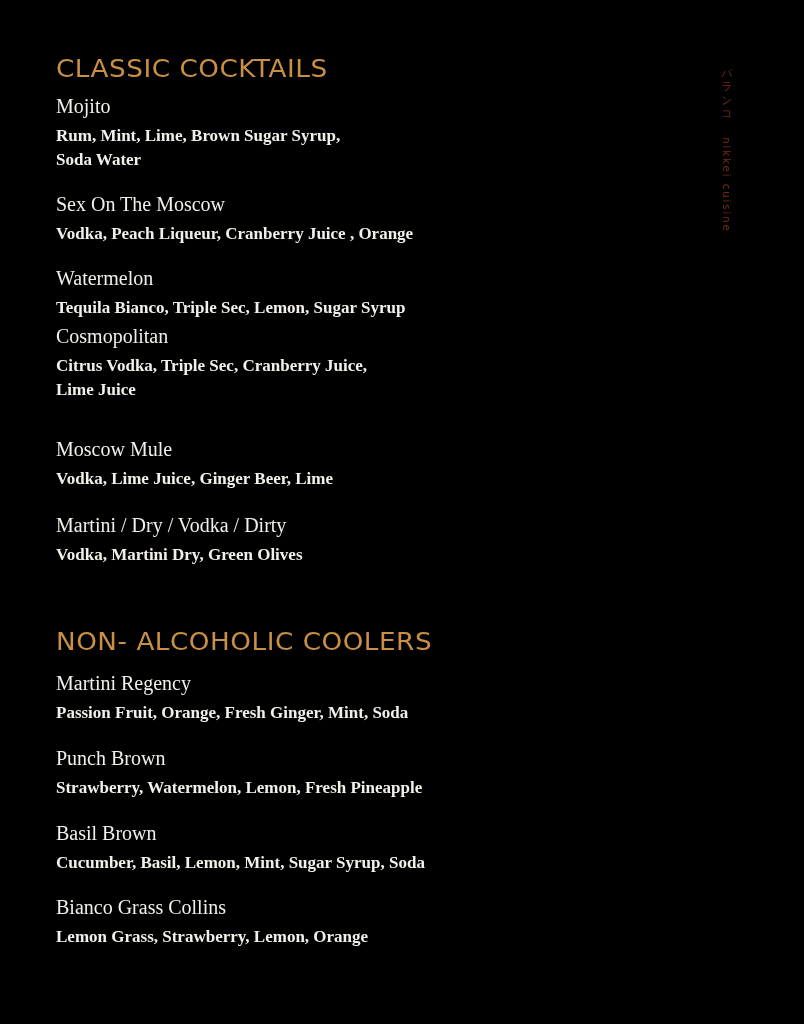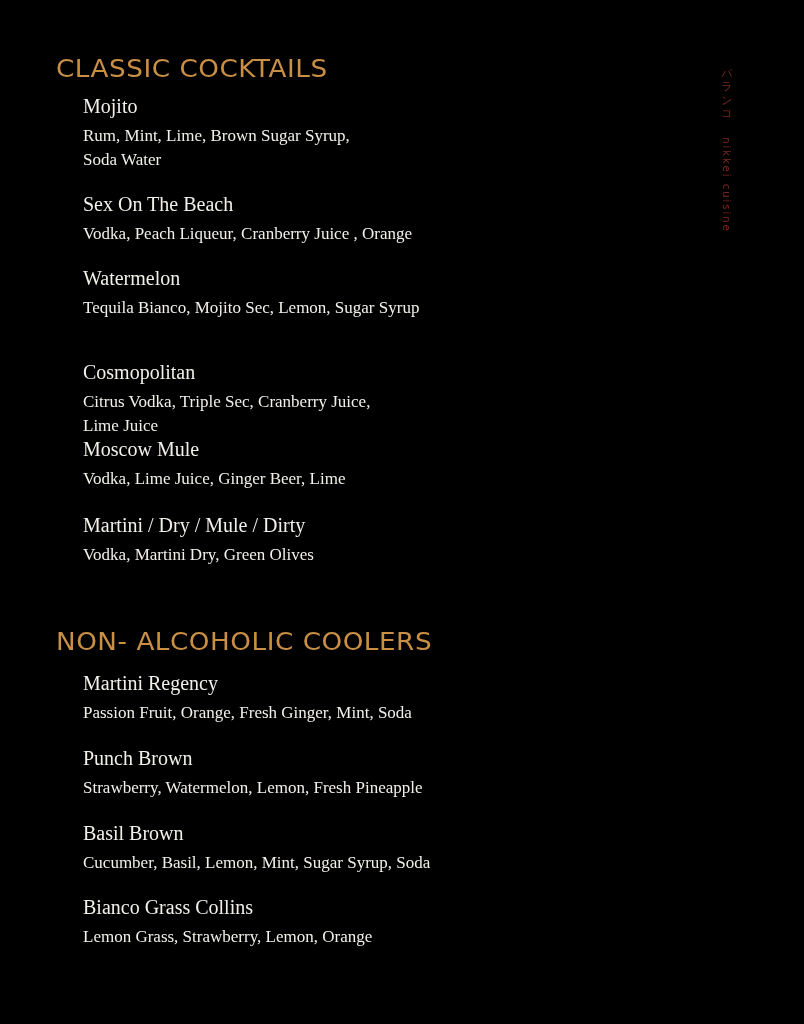--- a/index.html
+++ b/index.html
@@ -6,23 +6,23 @@
     body {
       width: 804px; height: 1024px; background: #000; position: relative; overflow: hidden;
       font-family: "Liberation Serif", "DejaVu Serif", serif; color: #f2f0ea;
     }
     .section-title {
       position: absolute; left: 56px; margin: 0;
       font-family: "DejaVu Sans", sans-serif; font-weight: normal;
       font-size: 25px; letter-spacing: 0.5px; color: #c98f45;
       transform: scaleX(1.05); transform-origin: left center;
     }
-    .item { position: absolute; left: 56px; margin-left: 27px; }
+    .item { position: absolute; left: 56px; }
     .item-name { font-size: 20px; line-height: 24px; margin: 0 0 6px 0; }
-    .item-desc { font-size: 17px; line-height: 24px; margin: 0; white-space: pre-line; width: 400px; }
+    .item-desc { font-size: 17px; line-height: 24px; margin: 0; white-space: pre-line; width: 400px; font-weight: bold; }
     .side-brand {
       position: absolute; left: 718px; top: 60px;
       writing-mode: vertical-rl; color: #7a2a1c;
       font-family: "DejaVu Sans", sans-serif; font-size: 10px; letter-spacing: 2px;
     }
     .side-brand .jp { margin-bottom: 14px; font-size: 11px; }
   </style>
 </head>
 <body>
 
@@ -32,38 +32,38 @@
 </div>
 
 <h2 class="section-title" style="top:54px">CLASSIC COCKTAILS</h2>
 
 <div class="item" style="top:94px">
   <p class="item-name">Mojito</p>
   <p class="item-desc">Rum, Mint, Lime, Brown Sugar Syrup,
 Soda Water</p>
 </div>
 <div class="item" style="top:192px">
-  <p class="item-name">Sex On The Beach</p>
+  <p class="item-name">Sex On The Moscow</p>
   <p class="item-desc">Vodka, Peach Liqueur, Cranberry Juice , Orange</p>
 </div>
 <div class="item" style="top:266px">
   <p class="item-name">Watermelon</p>
-  <p class="item-desc">Tequila Bianco, Mojito Sec, Lemon, Sugar Syrup</p>
+  <p class="item-desc">Tequila Bianco, Triple Sec, Lemon, Sugar Syrup</p>
 </div>
-<div class="item" style="top:360px">
+<div class="item" style="top:324px">
   <p class="item-name">Cosmopolitan</p>
   <p class="item-desc">Citrus Vodka, Triple Sec, Cranberry Juice,
 Lime Juice</p>
 </div>
 <div class="item" style="top:437px">
   <p class="item-name">Moscow Mule</p>
   <p class="item-desc">Vodka, Lime Juice, Ginger Beer, Lime</p>
 </div>
 <div class="item" style="top:513px">
-  <p class="item-name">Martini / Dry / Mule / Dirty</p>
+  <p class="item-name">Martini / Dry / Vodka / Dirty</p>
   <p class="item-desc">Vodka, Martini Dry, Green Olives</p>
 </div>
 
 <h2 class="section-title" style="top:627px">NON- ALCOHOLIC COOLERS</h2>
 
 <div class="item" style="top:671px">
   <p class="item-name">Martini Regency</p>
   <p class="item-desc">Passion Fruit, Orange, Fresh Ginger, Mint, Soda</p>
 </div>
 <div class="item" style="top:746px">

